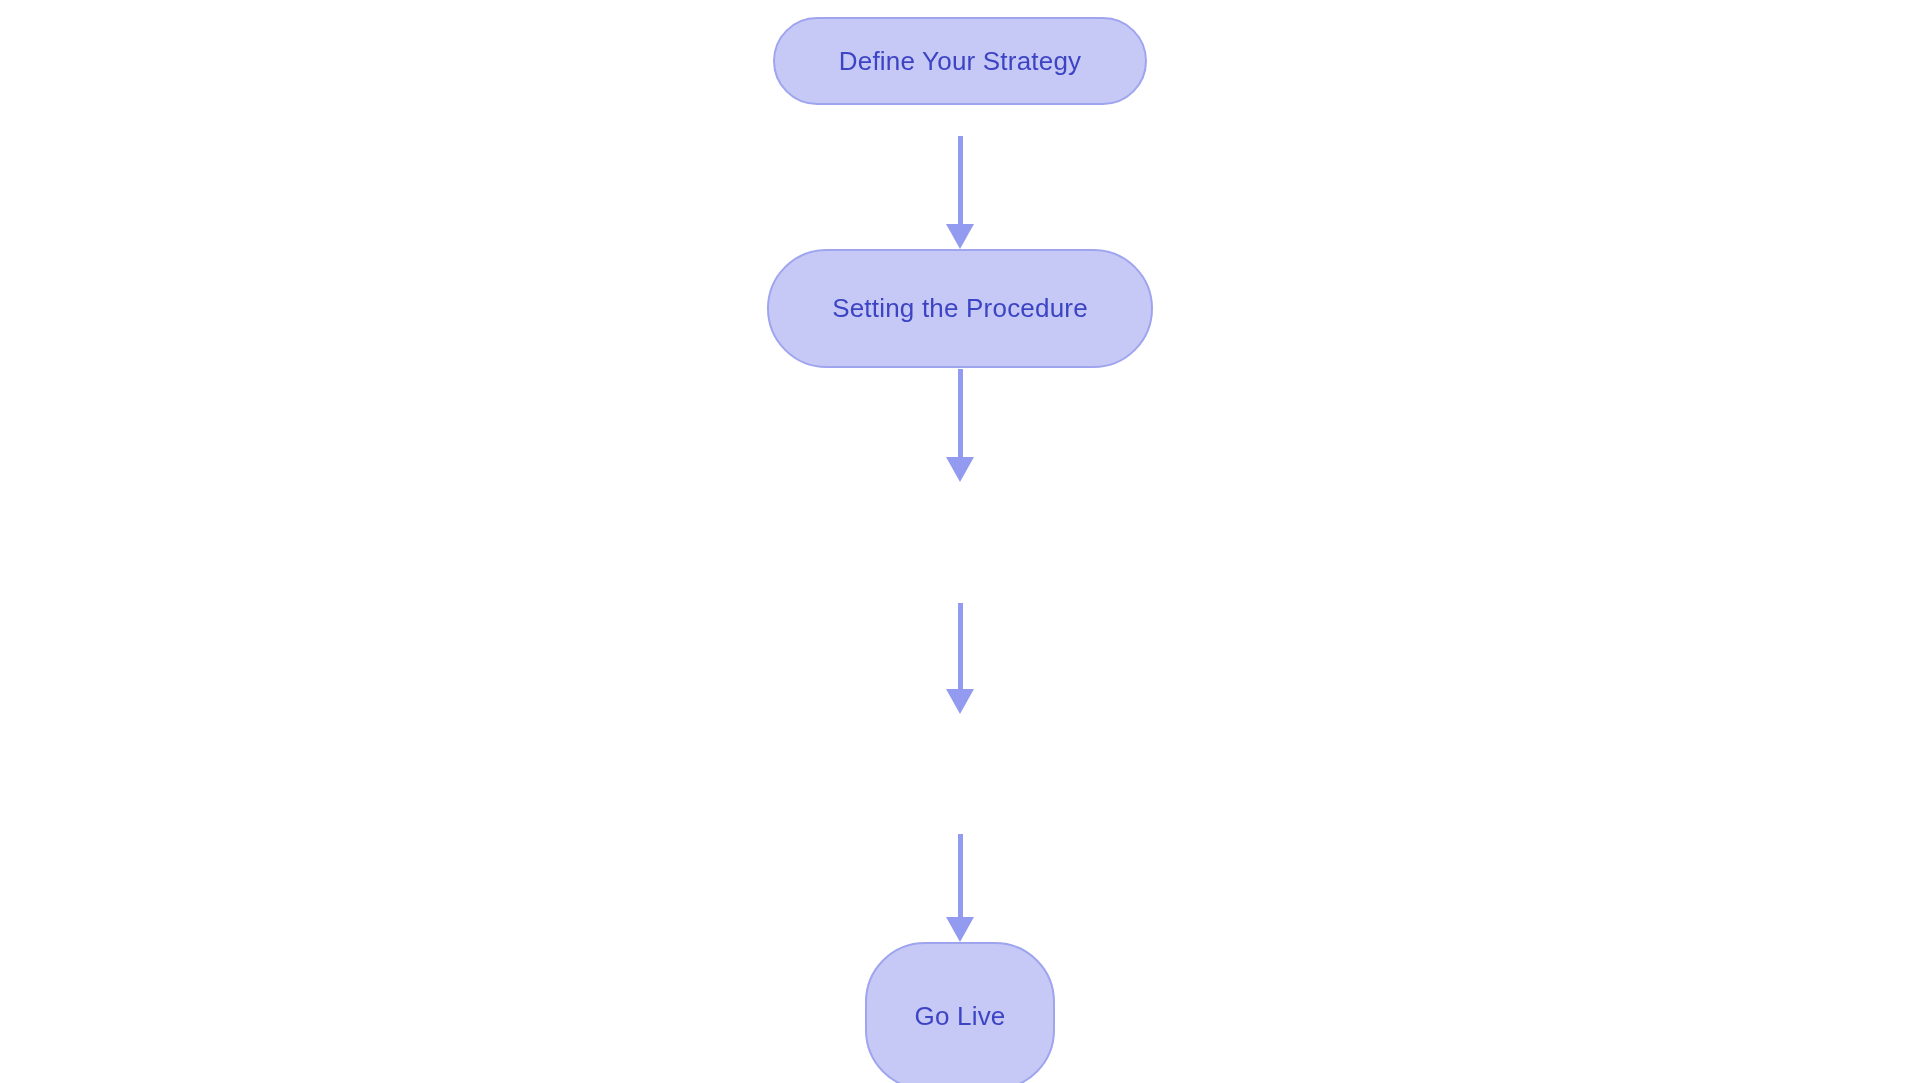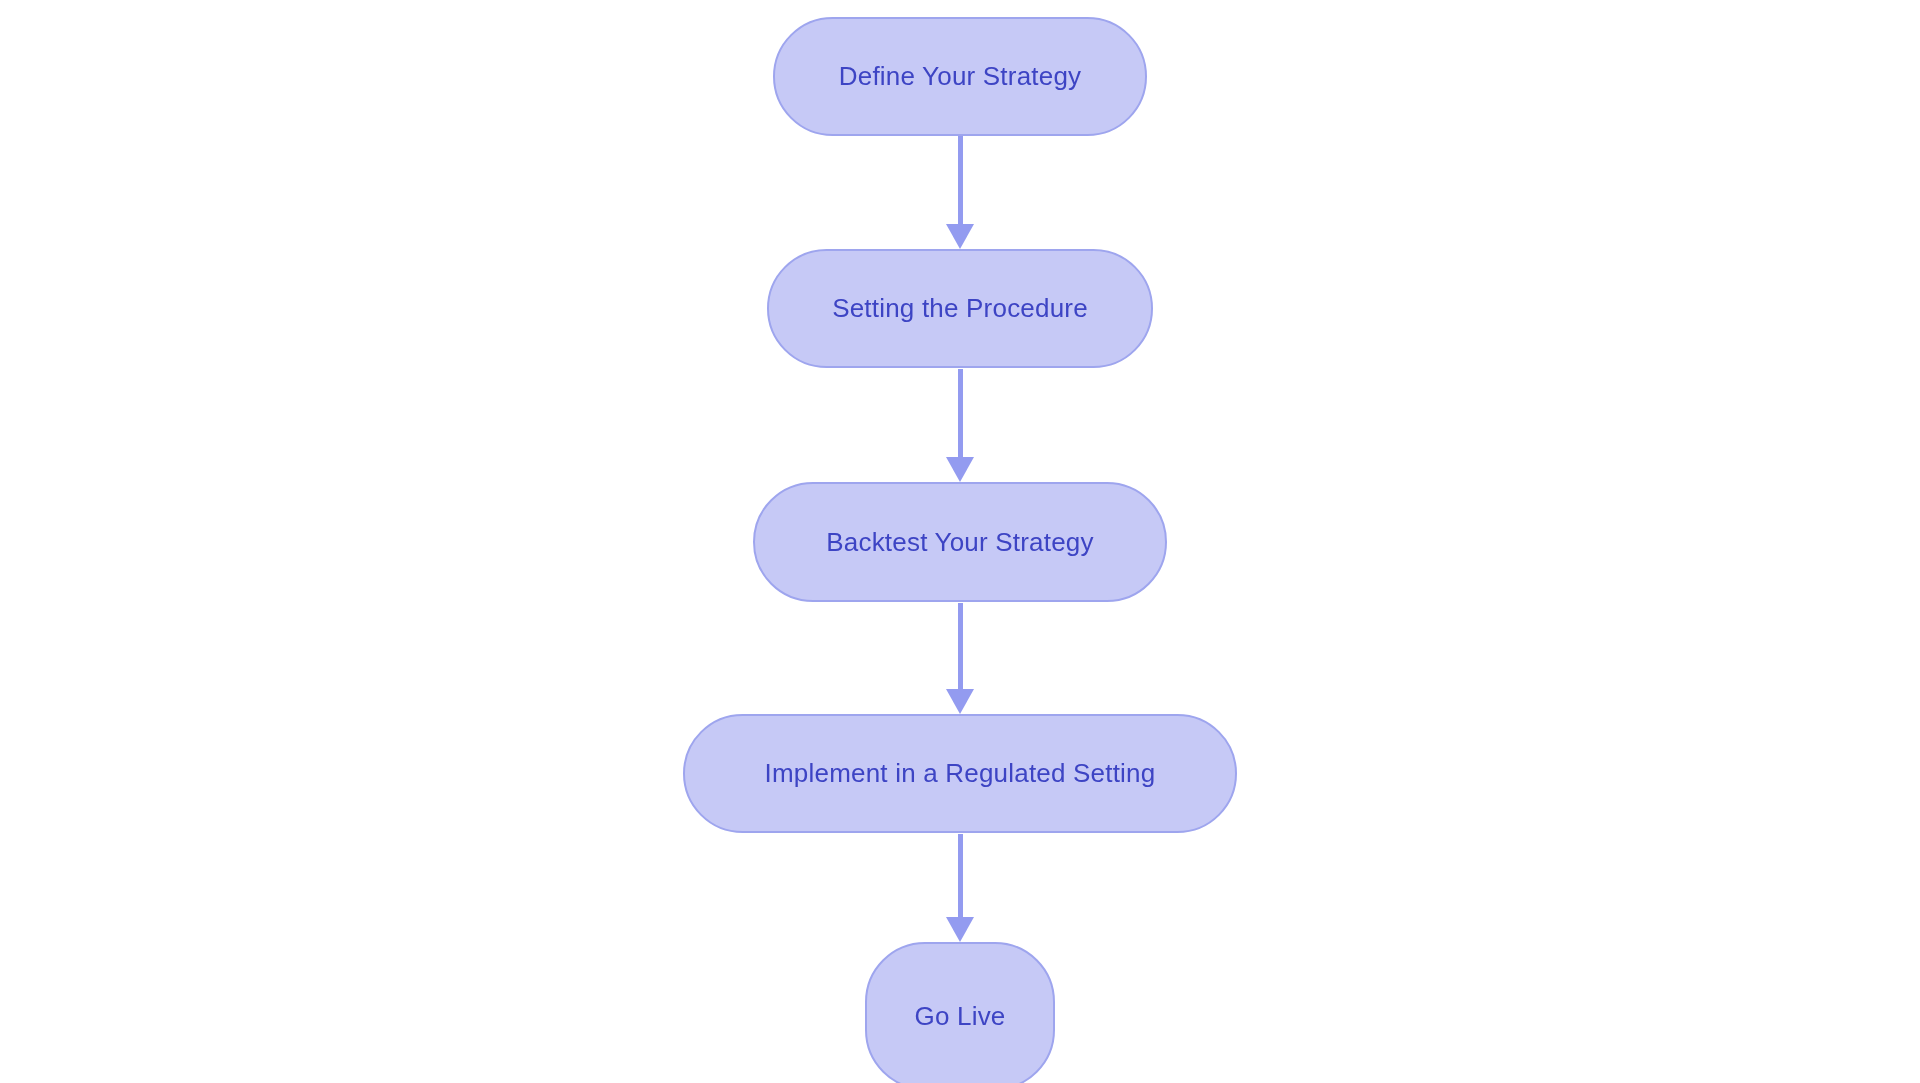--- a/index.html
+++ b/index.html
@@ -31,21 +31,21 @@
     align-items: center;
     justify-content: center;
   }
   .node-label {
     color: var(--node-text);
     font-size: 26px;
     letter-spacing: 0.2px;
     white-space: nowrap;
     text-align: center;
   }
-  .node-define    { left: 773px; top: 17px;  width: 374px; height: 119px; }
+  .node-define    { left: 773px; top: 17px;  width: 374px; height: 88px; }
   .node-create    { left: 767px; top: 249px; width: 386px; height: 119px; }
   .node-backtest  { left: 753px; top: 482px; width: 414px; height: 120px; }
   .node-implement { left: 683px; top: 714px; width: 554px; height: 119px; }
   .node-golive    { left: 865px; top: 942px; width: 190px; height: 148px; }
 
   .arrow {
     position: absolute;
     left: 946px;
     width: 28px;
     display: flex;
@@ -86,32 +86,26 @@
 
   <div class="node node-create">
     <span class="node-label">Setting the Procedure</span>
   </div>
 
   <div class="arrow arrow-2">
     <div class="arrow-line"></div>
     <div class="arrow-head"></div>
   </div>
 
-  <div class="node node-backtest">
-    <span class="node-label">Backtest Your Strategy</span>
-  </div>
 
   <div class="arrow arrow-3">
     <div class="arrow-line"></div>
     <div class="arrow-head"></div>
   </div>
 
-  <div class="node node-implement">
-    <span class="node-label">Implement in a Regulated Setting</span>
-  </div>
 
   <div class="arrow arrow-4">
     <div class="arrow-line"></div>
     <div class="arrow-head"></div>
   </div>
 
   <div class="node node-golive">
     <span class="node-label">Go Live</span>
   </div>
 

